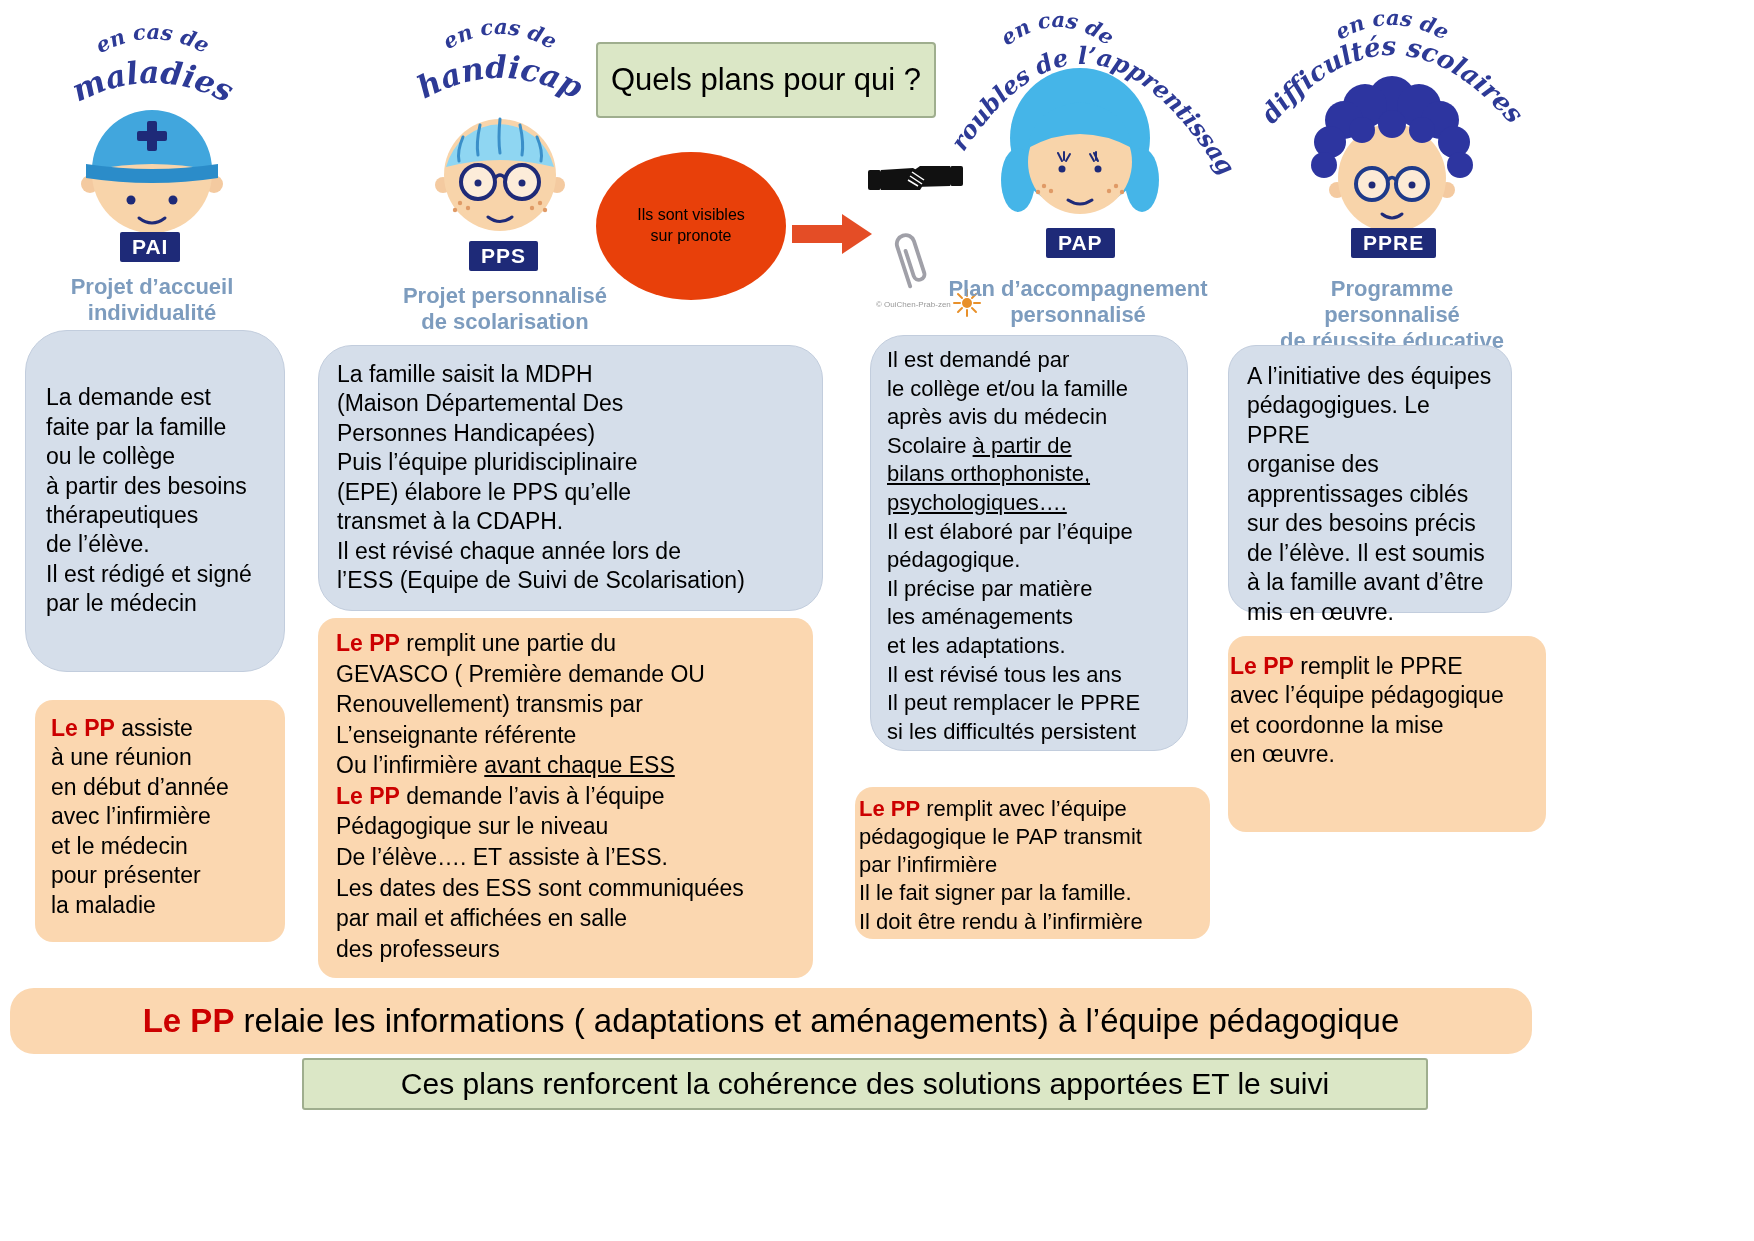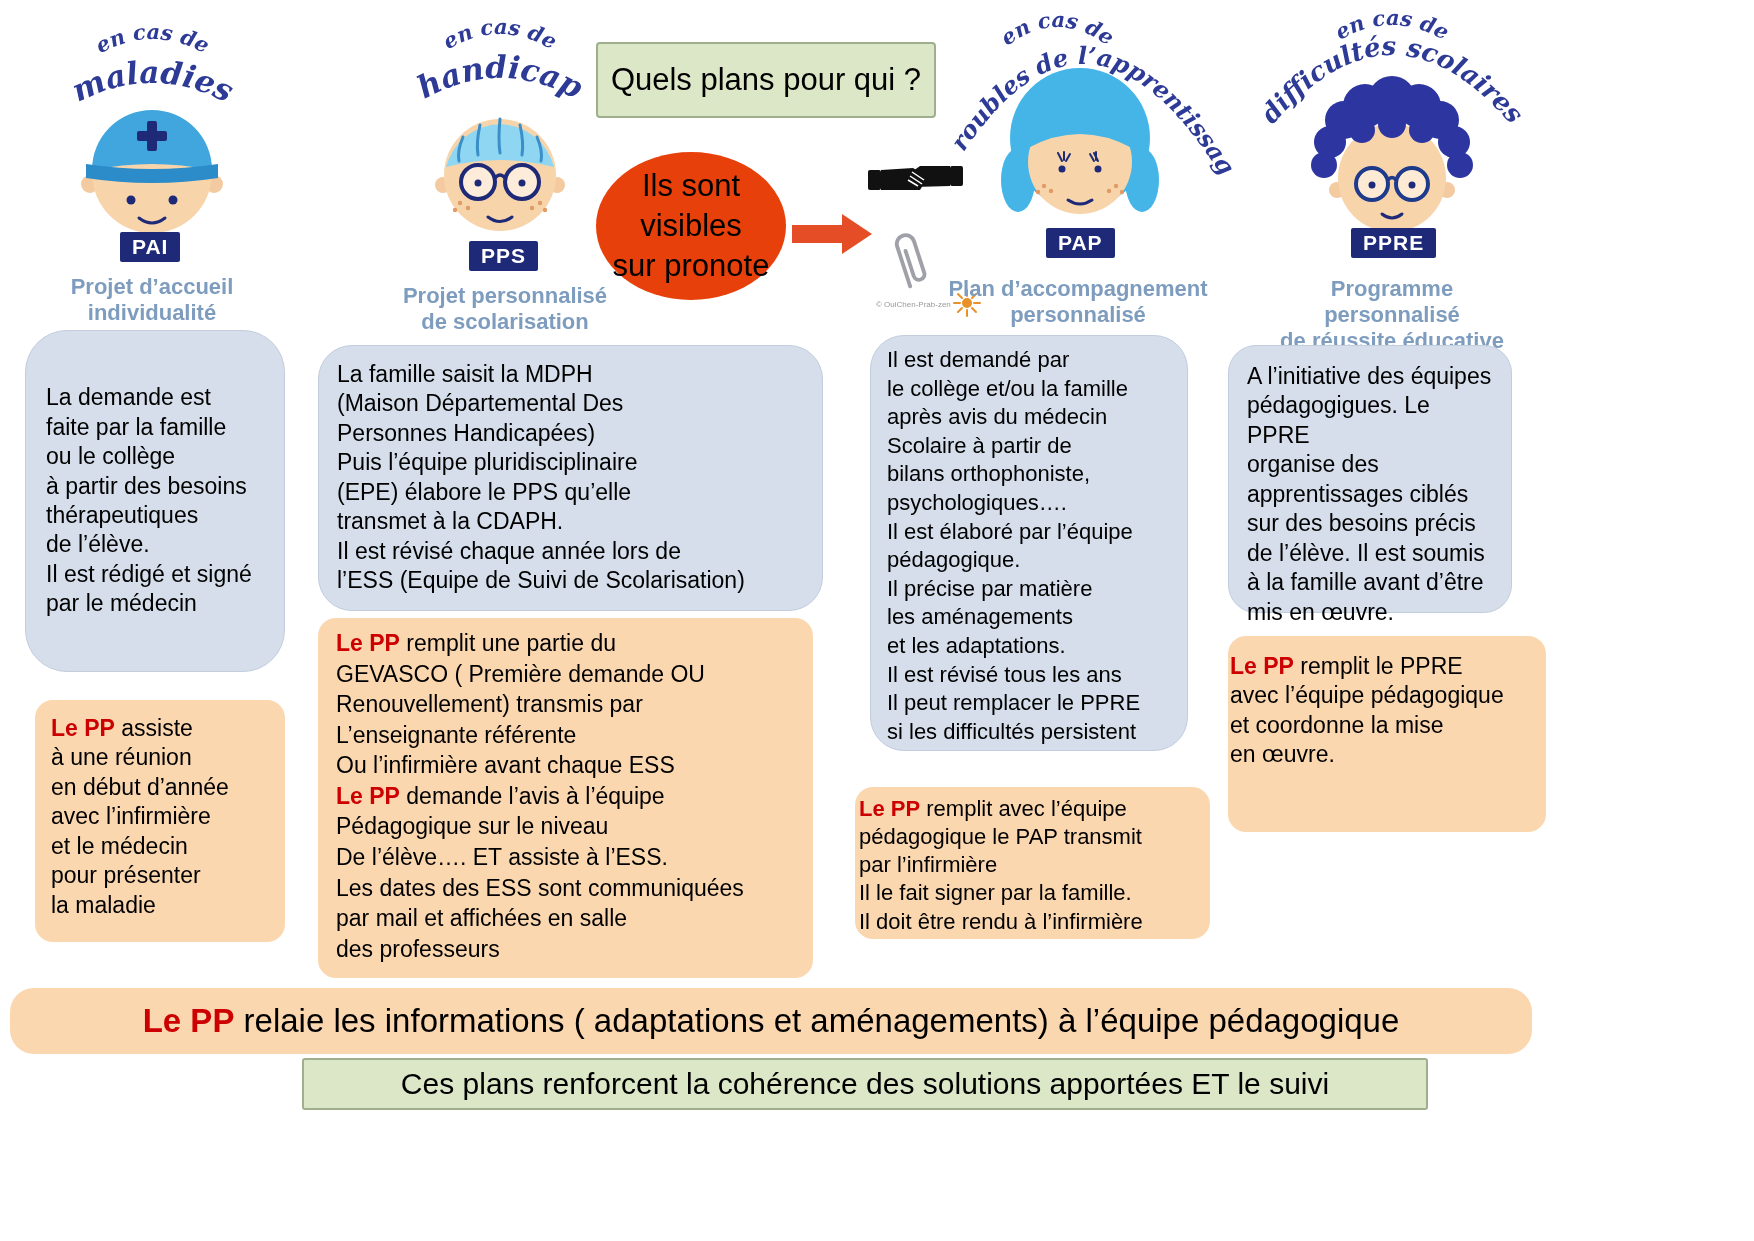--- a/index.html
+++ b/index.html
@@ -33,29 +33,29 @@
     position:absolute;color:var(--caption_color);font-size:22px;text-align:center;
     white-space:pre-line;line-height:1.18;font-weight:bold;
   }
   .txtbox{
     position:absolute;box-sizing:border-box;white-space:pre-line;color:var(--text);
     font-size:23px;line-height:1.28;
   }
   .info{background:var(--info_bg);border:1px solid var(--info_border);border-radius:42px;}
   .ppbox{background:var(--pp_bg);border-radius:18px;}
   .pp{color:var(--pp_red);font-weight:bold;}
-  .u{}
+  .u{text-decoration:underline;}
   .title-box{
     position:absolute;background:var(--green_bg);border:2px solid var(--green_border);
     border-radius:4px;display:flex;align-items:center;justify-content:center;font-size:31px;
   }
   .ellipse{
     position:absolute;background:var(--red_ellipse);border-radius:50%;
     display:flex;align-items:center;justify-content:center;text-align:center;
-    font-size:31px;white-space:pre-line;line-height:1.3;color:#000;
+    font-size:16px;white-space:pre-line;line-height:1.3;color:#000;
   }
   .footer-orange{
     position:absolute;background:var(--pp_bg);border-radius:24px;
     display:flex;align-items:center;justify-content:center;font-size:33px;
   }
   .footer-green{
     position:absolute;background:var(--green_bg);border:2px solid var(--green_border);
     display:flex;align-items:center;justify-content:center;font-size:30px;border-radius:3px;margin-left:20px;
   }
   .credit{position:absolute;font-size:8px;color:#999;}

